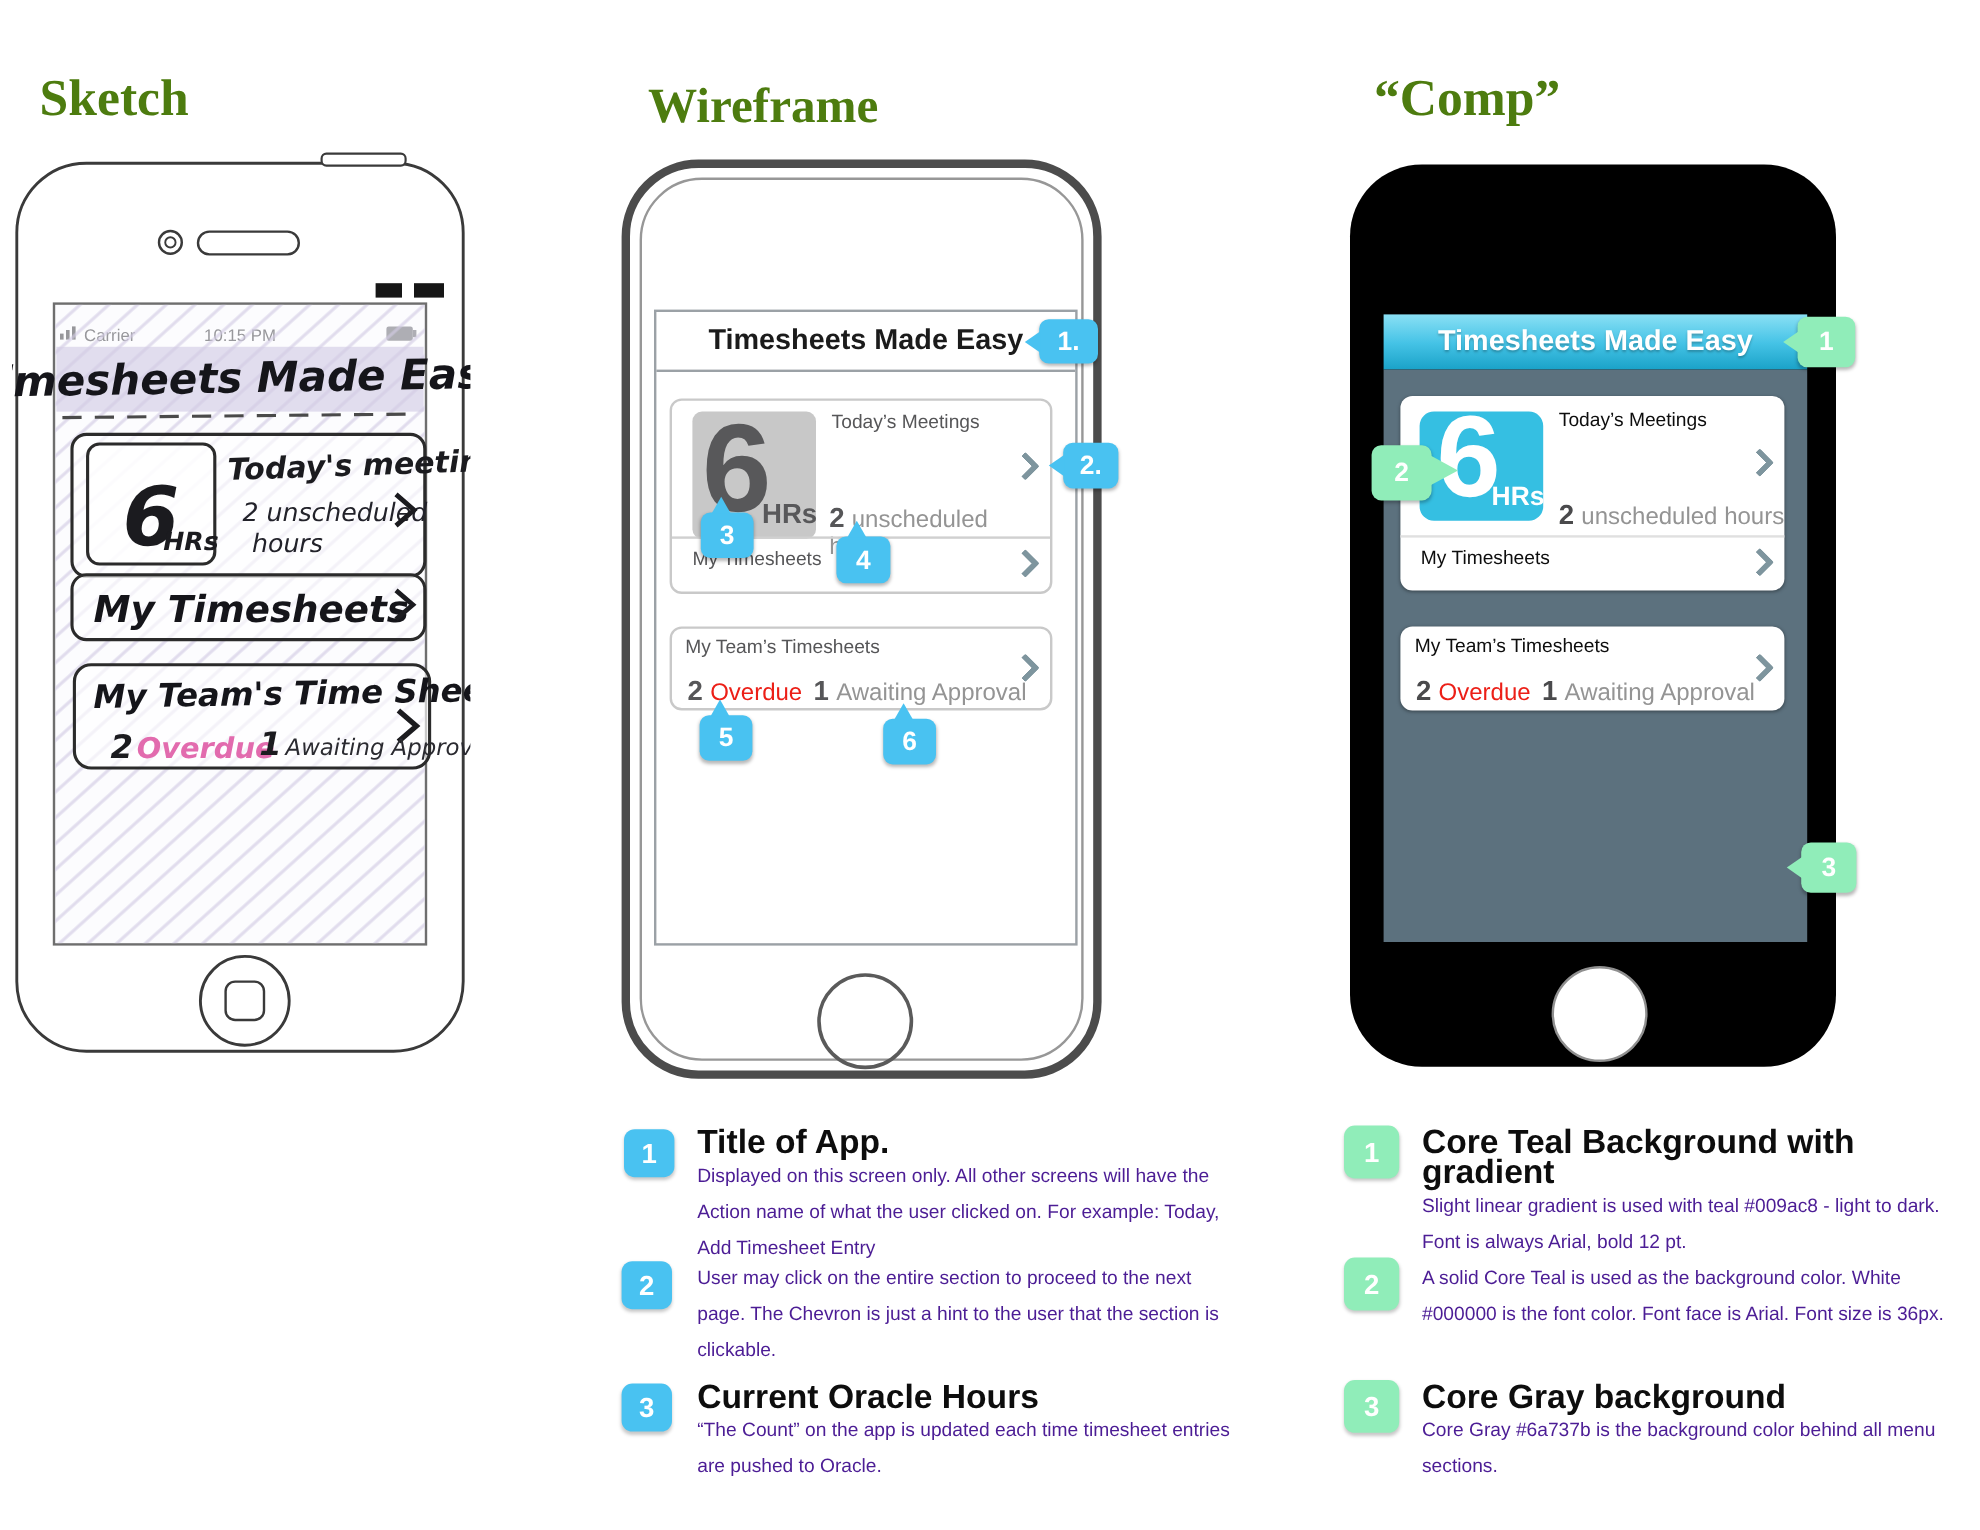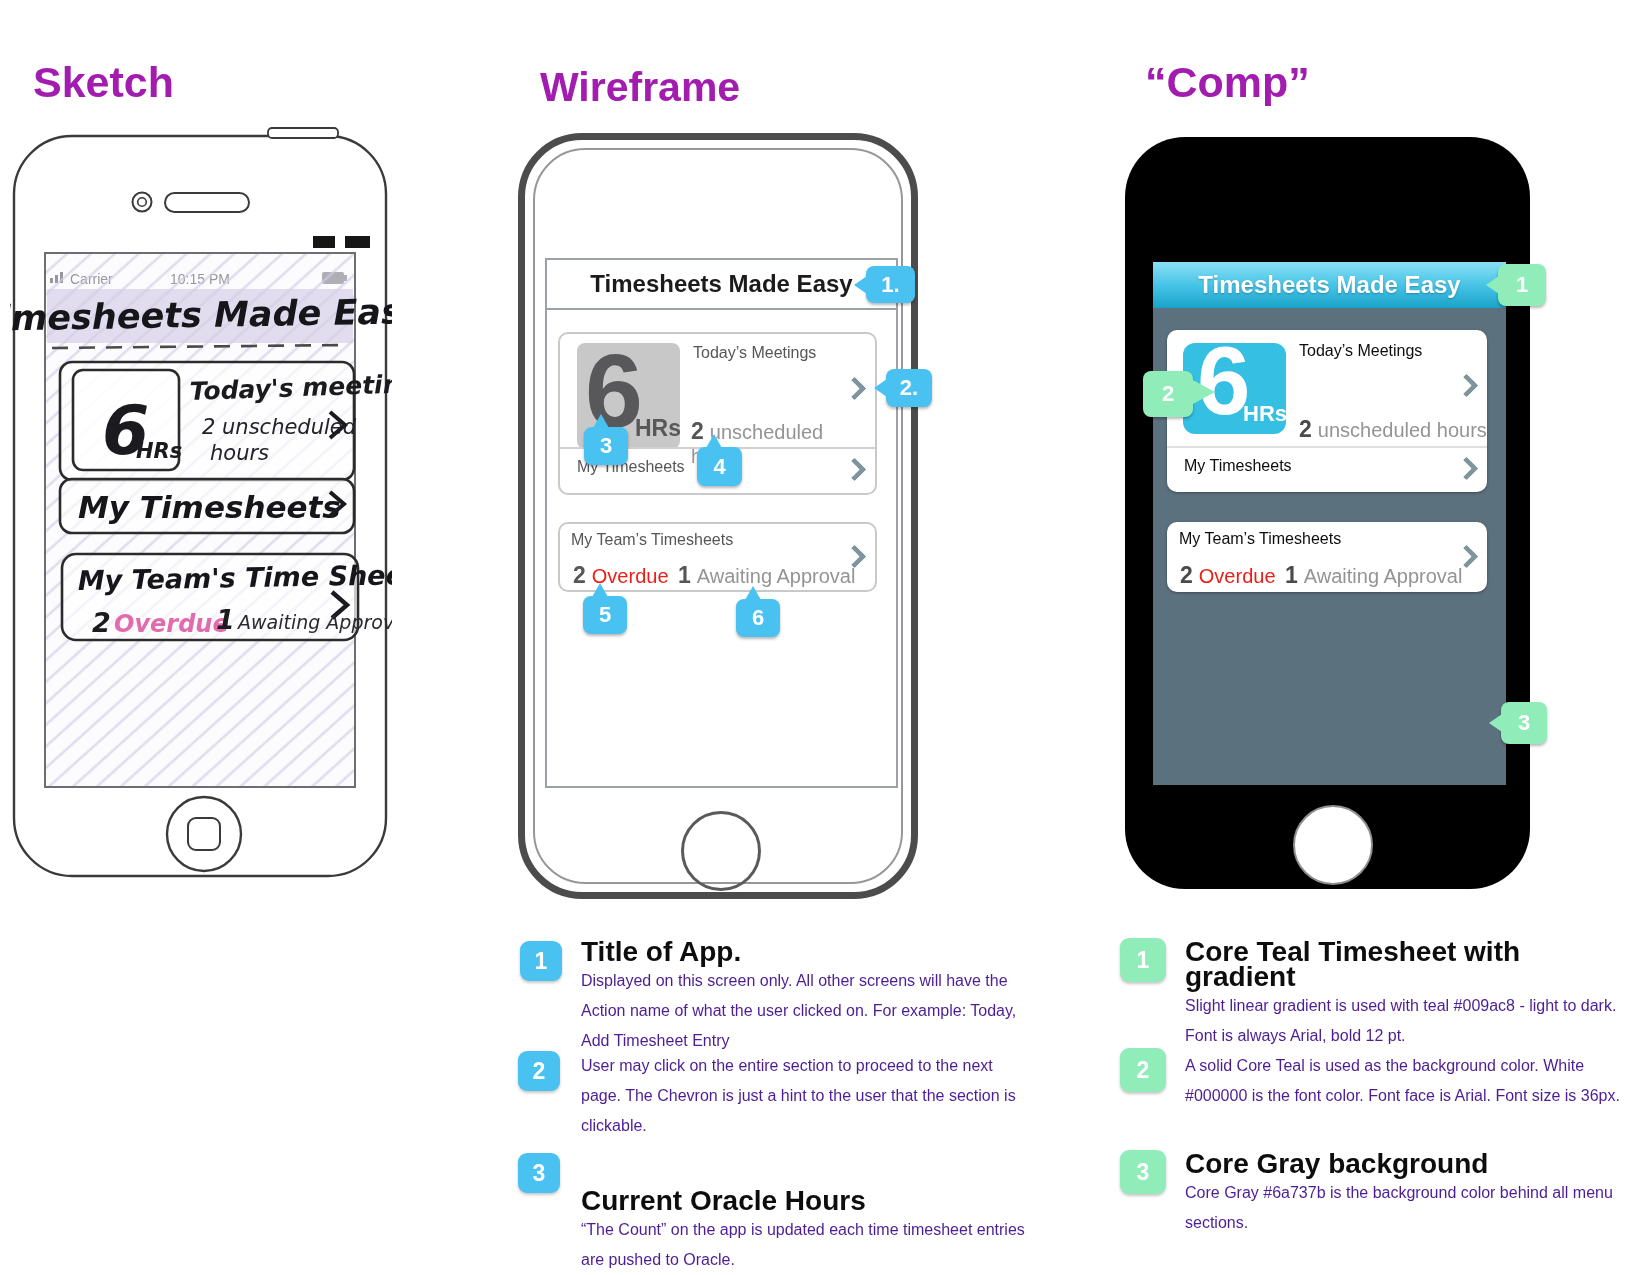--- a/index.html
+++ b/index.html
@@ -1,19 +1,19 @@
 <!DOCTYPE html>
 <html><head>
 <meta charset="utf-8">
 <style>
   html,body{margin:0;padding:0;background:#fff;}
   #stage{position:relative;width:1650px;height:1275px;background:#fff;overflow:hidden;
          font-family:"Liberation Sans","DejaVu Sans",sans-serif;color:#111;}
   .abs{position:absolute;}
-  .heading{position:absolute;font-weight:bold;color:#a21caf;}
+  .heading{position:absolute;font-weight:bold;color:#4d7c0f;font-family:Liberation Serif, serif;}
 
   
   .wf-phone{position:absolute;left:518px;top:133px;width:400px;height:766px;
             border:7px solid #4c4c4c;border-radius:64px;background:#fff;box-sizing:border-box;}
   .wf-inner{position:absolute;left:8px;top:8px;right:8px;bottom:8px;border:2px solid #979797;border-radius:52px;}
   .wf-screen{position:absolute;left:20px;top:118px;width:349px;height:526px;border:2px solid #9ba1a6;background:#fff;}
   .wf-titlebar{position:absolute;left:0;top:0;width:100%;height:48px;border-bottom:2px solid #9ba1a6;
                display:flex;align-items:center;justify-content:center;font-size:24px;font-weight:bold;color:#1b1b1b;}
   .wf-card{position:absolute;border:2px solid #c9c9c9;border-radius:10px;background:#fff;}
   .wf-graybox{position:absolute;left:17px;top:9px;width:103px;height:106px;background:#c8c8c8;border-radius:8px;}
@@ -256,32 +256,32 @@
         <span>2</span>
       </div>
     <div class="ann-text" style="left:581px;top:1049px;">
       <div class="ann-body">User may click on the entire section to proceed to the next page.  The Chevron is just a hint to the user that the section is clickable.</div>
     </div>
   </div>
   <div class="ann">
     <div class="ann-badge" style="left:518px;top:1153px;width:42px;height:40px;background:#49c2f1;">
         <span>3</span>
       </div>
-    <div class="ann-text" style="left:581px;top:1151px;margin-top:37px;">
+    <div class="ann-text" style="left:581px;top:1151px;">
       <div class="ann-title">Current Oracle Hours</div>
       <div class="ann-body">“The Count” on the app is updated each time timesheet entries are pushed to Oracle.</div>
     </div>
   </div>
 
   <div class="ann">
     <div class="ann-badge" style="left:1120px;top:938px;width:46px;height:44px;background:#90edb9;">
         <span>1</span>
       </div>
     <div class="ann-text" style="left:1185px;top:939px;width:440px;">
-      <div class="ann-title">Core Teal Timesheet with gradient</div>
+      <div class="ann-title">Core Teal Background with gradient</div>
       <div class="ann-body">Slight linear gradient is used with teal #009ac8 - light to dark. Font is always Arial, bold 12 pt.</div>
     </div>
   </div>
   <div class="ann">
     <div class="ann-badge" style="left:1120px;top:1048px;width:46px;height:44px;background:#90edb9;">
         <span>2</span>
       </div>
     <div class="ann-text" style="left:1185px;top:1049px;width:440px;">
       <div class="ann-body">A solid Core Teal is used as the background color.  White #000000 is the font color.  Font face is Arial. Font size is 36px.</div>
     </div>

